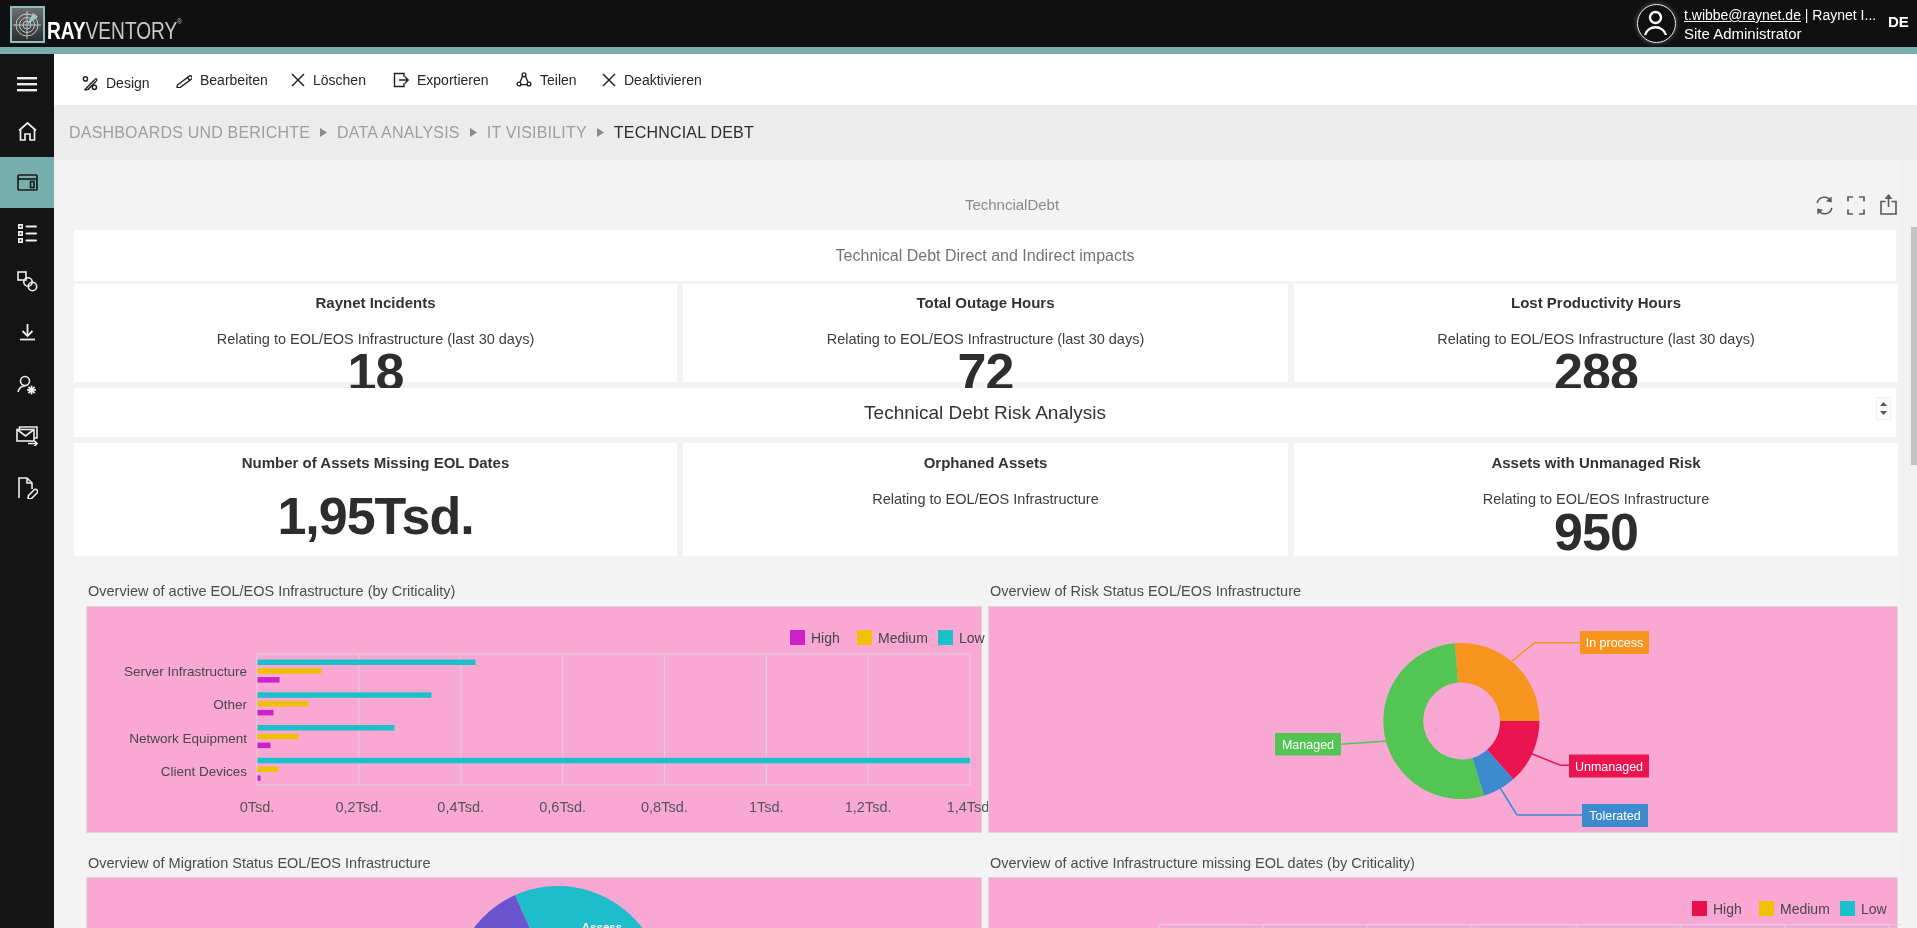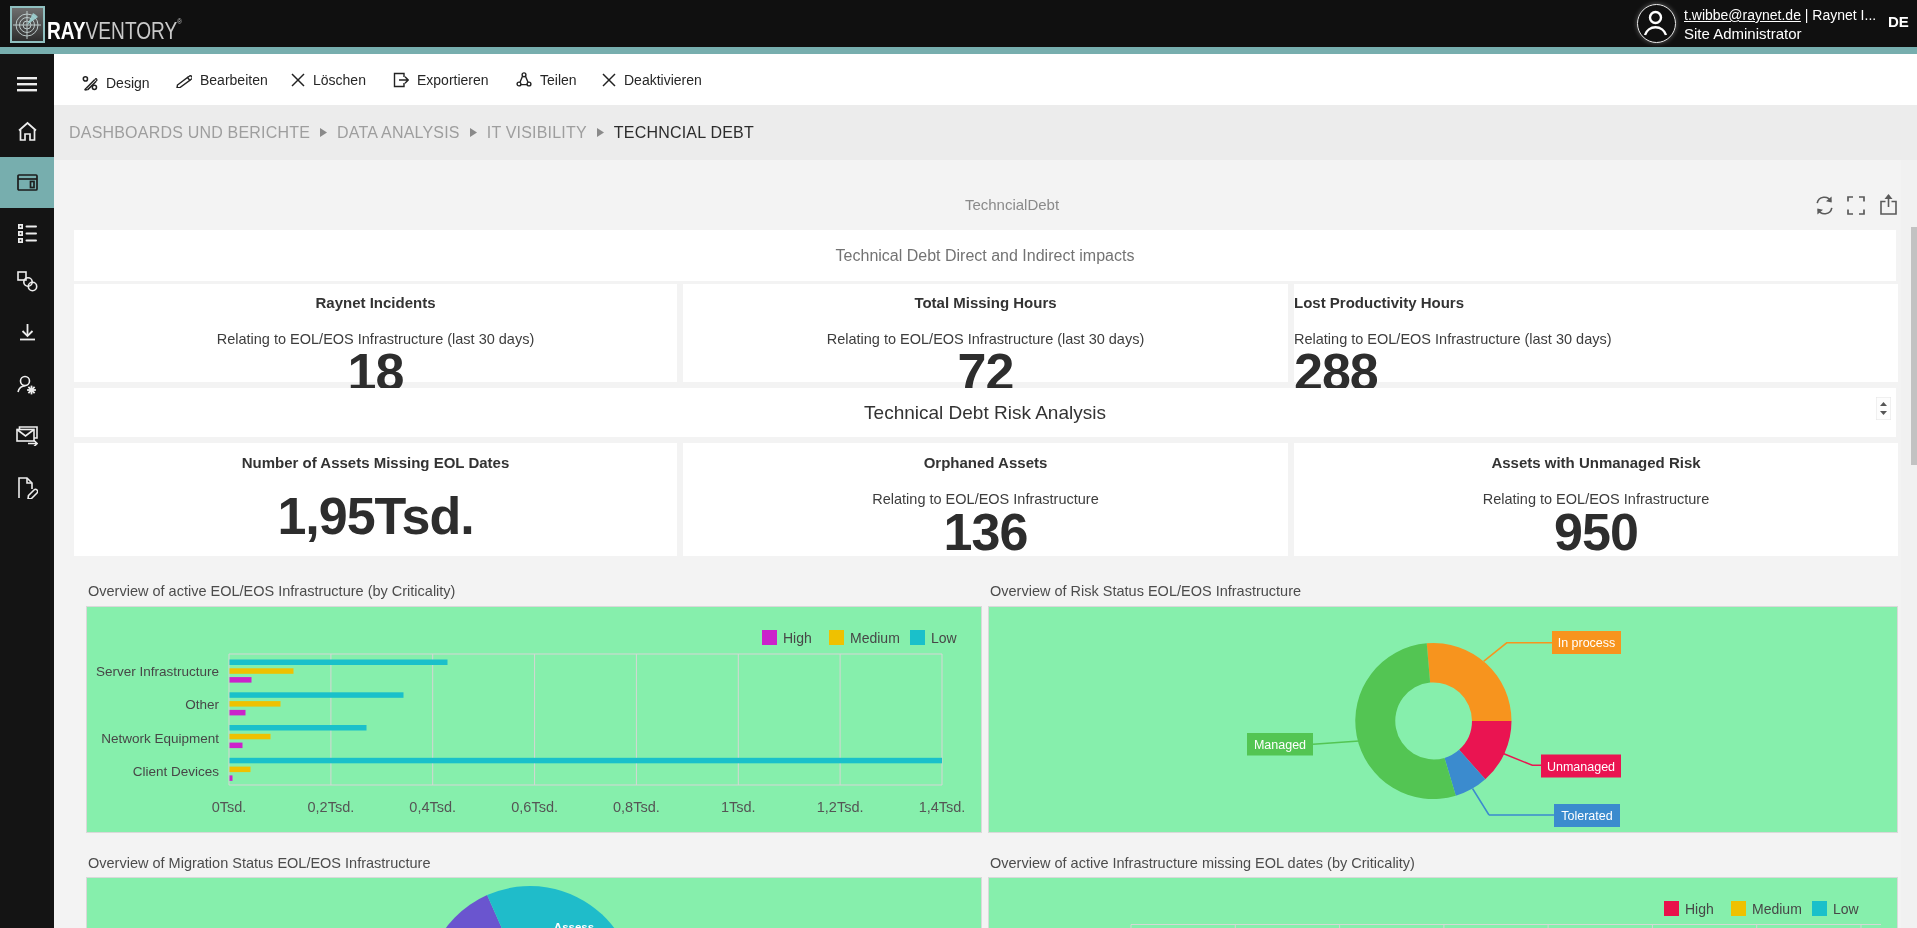--- a/index.html
+++ b/index.html
@@ -7,21 +7,21 @@
   font-family:"Liberation Sans", sans-serif; }
 .abs { position:absolute; }
 #topbar { position:absolute; left:0; top:0; width:1917px; height:47px; background:#101010; }
 #teal { position:absolute; left:0; top:47px; width:1917px; height:7px; background:#77aeae; }
 #sidebar { position:absolute; left:0; top:54px; width:54px; height:874px; background:#141414; }
 #toolbar { position:absolute; left:54px; top:54px; width:1863px; height:51px; background:#ffffff; }
 #crumb { position:absolute; left:54px; top:105px; width:1863px; height:55px; background:#ececec; }
 .sideicon { position:absolute; left:0; width:54px; text-align:center; }
 .tbtn { display:flex; align-items:center; gap:8px; font-size:14px; color:#262626; }
 .card { position:absolute; background:#fff; }
-.ccard { position:absolute; background:#86efac; border:1px solid #d9d9d9; }
+.ccard { position:absolute; background:#f9a8d4; border:1px solid #d9d9d9;padding-left:28px; }
 .ctitle { position:absolute; font-size:14.5px; color:#4c4c4c; }
 .stitle { font-size:15px; font-weight:bold; color:#333; line-height:20px; }
 .ssub { font-size:14.5px; color:#3d3d3d; line-height:20px;margin-top:16px; }
 .snum { font-size:52px; font-weight:bold; color:#2d2d2d; letter-spacing:-1px; line-height:46px; }
 </style>
 </head>
 <body>
 
 <div id="topbar">
   <div class="abs" style="left:10px;top:6px;width:35px;height:37px;border:2px solid #8fc0c0;background:linear-gradient(180deg,#6e6e6e,#2e2e2e);">
@@ -219,45 +219,44 @@
   </svg>
 
 <div class="card" style="left:74px;top:230px;width:1822px;height:51px;display:flex;align-items:center;justify-content:center;font-size:16px;font-weight:normal;color:#737373;">Technical Debt Direct and Indirect impacts</div>
 
 <div class="card" style="left:74px;top:284px;width:603px;height:98px;text-align:center;padding-top:9px;">
   <div class="stitle">Raynet Incidents</div>
   <div class="ssub">Relating to EOL/EOS Infrastructure (last 30 days)</div>
   <div class="snum">18</div>
 </div>
 <div class="card" style="left:683px;top:284px;width:605px;height:98px;text-align:center;padding-top:9px;">
-  <div class="stitle">Total Missing Hours</div>
+  <div class="stitle">Total Outage Hours</div>
   <div class="ssub">Relating to EOL/EOS Infrastructure (last 30 days)</div>
   <div class="snum">72</div>
 </div>
-<div class="card" style="left:1294px;top:284px;width:604px;height:98px;text-align:left;padding-top:9px;">
+<div class="card" style="left:1294px;top:284px;width:604px;height:98px;text-align:center;padding-top:9px;">
   <div class="stitle">Lost Productivity Hours</div>
   <div class="ssub">Relating to EOL/EOS Infrastructure (last 30 days)</div>
   <div class="snum">288</div>
 </div>
 
 <div class="card" style="left:74px;top:388px;width:1822px;height:49px;display:flex;align-items:center;justify-content:center;font-size:19px;color:#333;">Technical Debt Risk Analysis</div>
 <svg class="abs" style="left:1876px;top:397px;" width="15" height="23" viewBox="0 0 15 23">
     <rect x="0" y="0" width="15" height="23" fill="#fdfdfd" stroke="#e3e3e3" stroke-width="1"></rect>
     <path d="M7.5 5 L11 9 H4 Z" fill="#555"></path>
     <path d="M7.5 18 L4 14 H11 Z" fill="#555"></path>
   </svg>
 
 <div class="card" style="left:74px;top:443px;width:603px;height:113px;text-align:center;padding-top:10px;">
   <div class="stitle">Number of Assets Missing EOL Dates</div>
   <div class="snum" style="margin-top:20px;">1,95Tsd.</div>
 </div>
 <div class="card" style="left:683px;top:443px;width:605px;height:113px;text-align:center;padding-top:10px;">
   <div class="stitle">Orphaned Assets</div>
   <div class="ssub">Relating to EOL/EOS Infrastructure</div>
-  <div class="snum">136</div>
 </div>
 <div class="card" style="left:1294px;top:443px;width:604px;height:113px;text-align:center;padding-top:10px;">
   <div class="stitle">Assets with Unmanaged Risk</div>
   <div class="ssub">Relating to EOL/EOS Infrastructure</div>
   <div class="snum">950</div>
 </div>
 
 <div class="ctitle" style="left:88px;top:583px;">Overview of active EOL/EOS Infrastructure (by Criticality)</div>
 <div class="ctitle" style="left:990px;top:583px;">Overview of Risk Status EOL/EOS Infrastructure</div>
 

